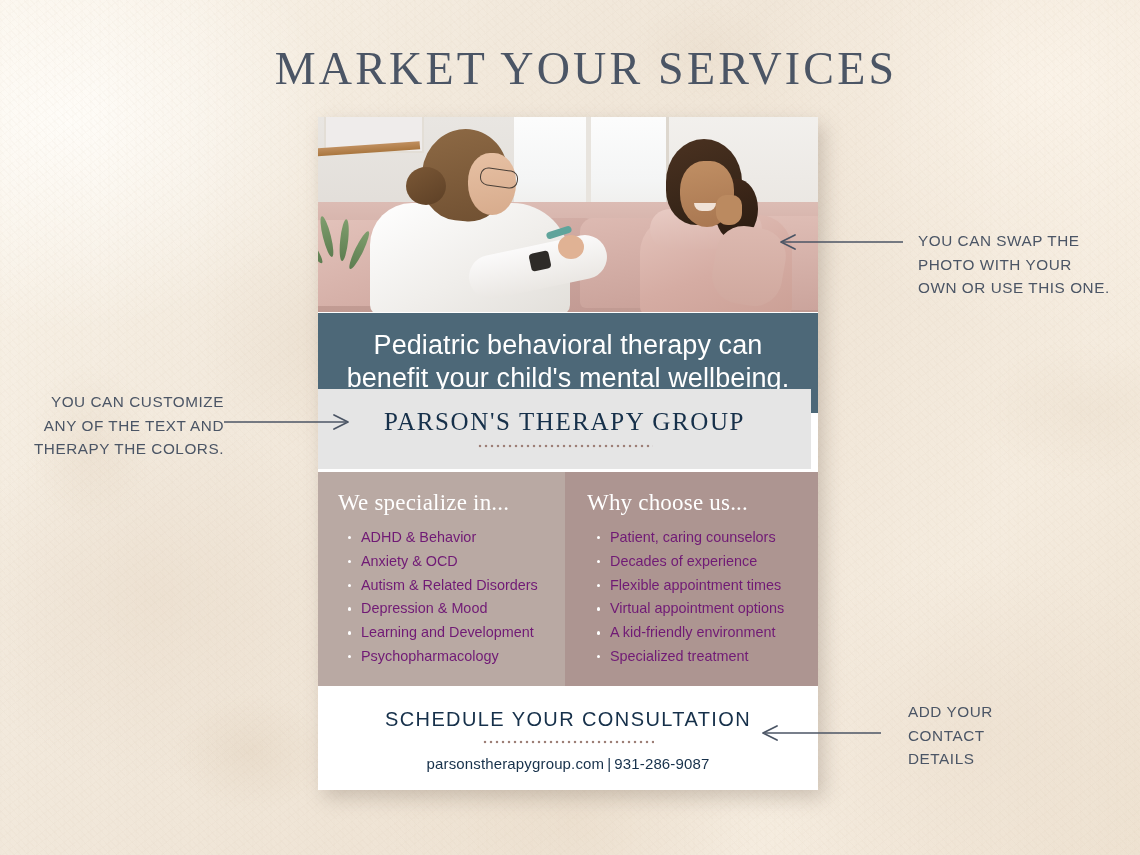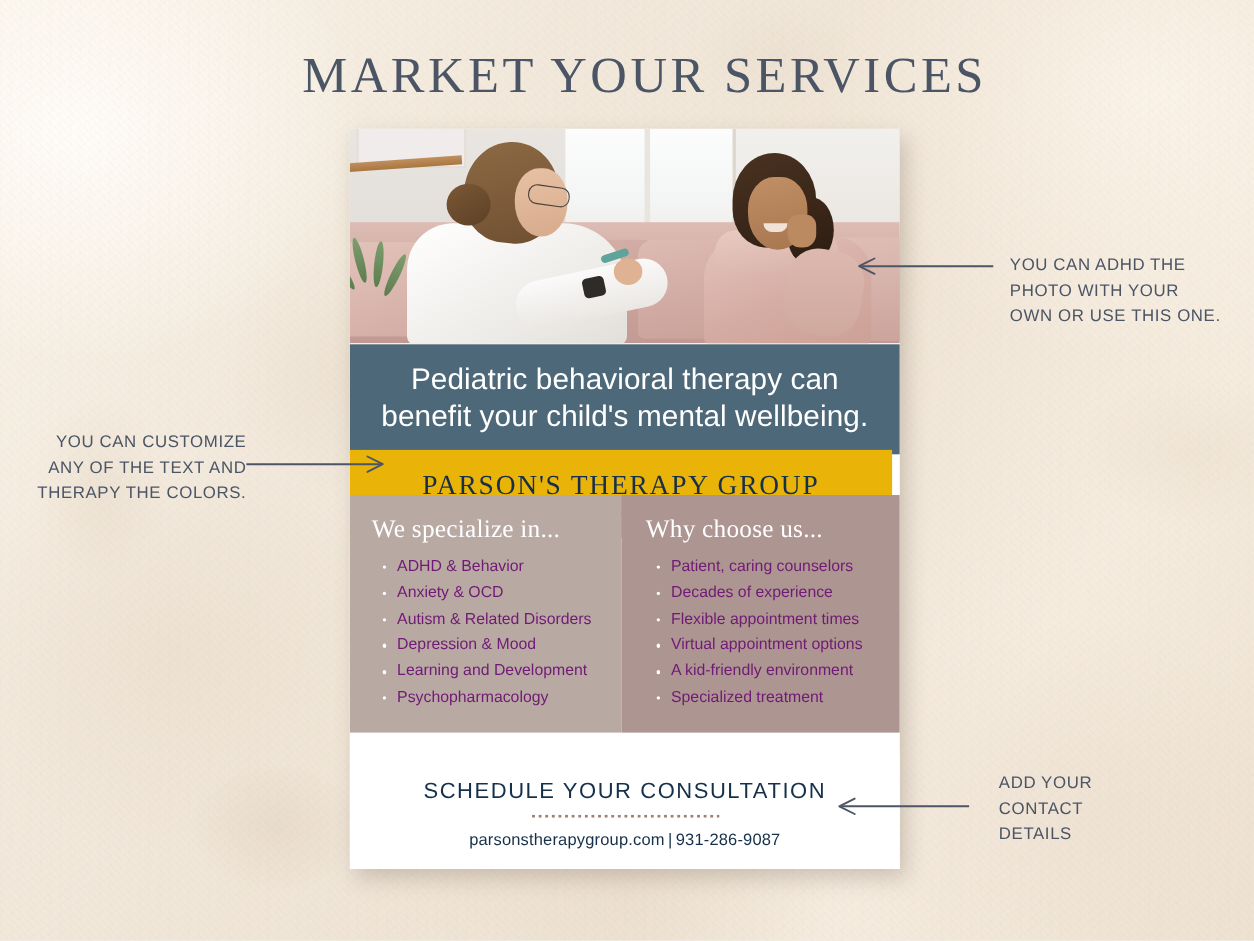--- a/index.html
+++ b/index.html
@@ -251,24 +251,24 @@
     color: #ffffff;
     font-size: 27px;
     line-height: 33px;
     font-weight: 400;
     letter-spacing: 0.1px;
   }
 
   
   .brand {
     position: absolute;
-    left: 0; top: 292px;
+    left: 0; top: 272px;
     width: 493px;
     height: 80px;
-    background: #eab308;
+    background: #e5e5e5;
     text-align: center;
   }
   .brand-name {
     margin-top: 19px;
     font-family: "Liberation Serif", serif;
     font-size: 25px;
     letter-spacing: 1.6px;
     color: #16304a;
     font-weight: 400;
   }
@@ -277,21 +277,21 @@
     height: 4px;
     background-image: radial-gradient(circle, #9d7f77 1.4px, rgba(255,255,255,0) 1.6px);
     background-size: 6px 4px;
     background-repeat: repeat-x;
   }
   .brand .dotted { width: 176px; }
 
   
   .cols {
     position: absolute;
-    left: 0; top: 333px;
+    left: 0; top: 355px;
     width: 500px;
     height: 216px;
     display: flex;
   }
   .col {
     box-sizing: border-box;
     padding: 18px 12px 10px 20px;
   }
   .col-left {
     width: 247px;
@@ -472,21 +472,21 @@
       <span>parsonstherapygroup.com</span><span class="footer-sep">|</span><span>931-286-9087</span>
     </div>
   </div>
 </div>
 
 <svg class="arrow-svg" id="arrow-photo" width="130" height="20" viewBox="0 0 130 20">
   <path d="M128 10 L8 10" stroke="#4b5565" stroke-width="1.7" fill="none"></path>
   <path d="M20 3 L6 10 L20 17" stroke="#4b5565" stroke-width="1.7" fill="none" stroke-linecap="round" stroke-linejoin="round"></path>
 </svg>
 <div class="callout" id="callout-photo">
-  <div>YOU CAN ADHD THE</div>
+  <div>YOU CAN SWAP THE</div>
   <div>PHOTO WITH YOUR</div>
   <div>OWN OR USE THIS ONE.</div>
 </div>
 
 <svg class="arrow-svg" id="arrow-text" width="132" height="20" viewBox="0 0 132 20">
   <path d="M2 10 L124 10" stroke="#4b5565" stroke-width="1.7" fill="none"></path>
   <path d="M112 3 L126 10 L112 17" stroke="#4b5565" stroke-width="1.7" fill="none" stroke-linecap="round" stroke-linejoin="round"></path>
 </svg>
 <div class="callout" id="callout-text">
   <div>YOU CAN CUSTOMIZE</div>

